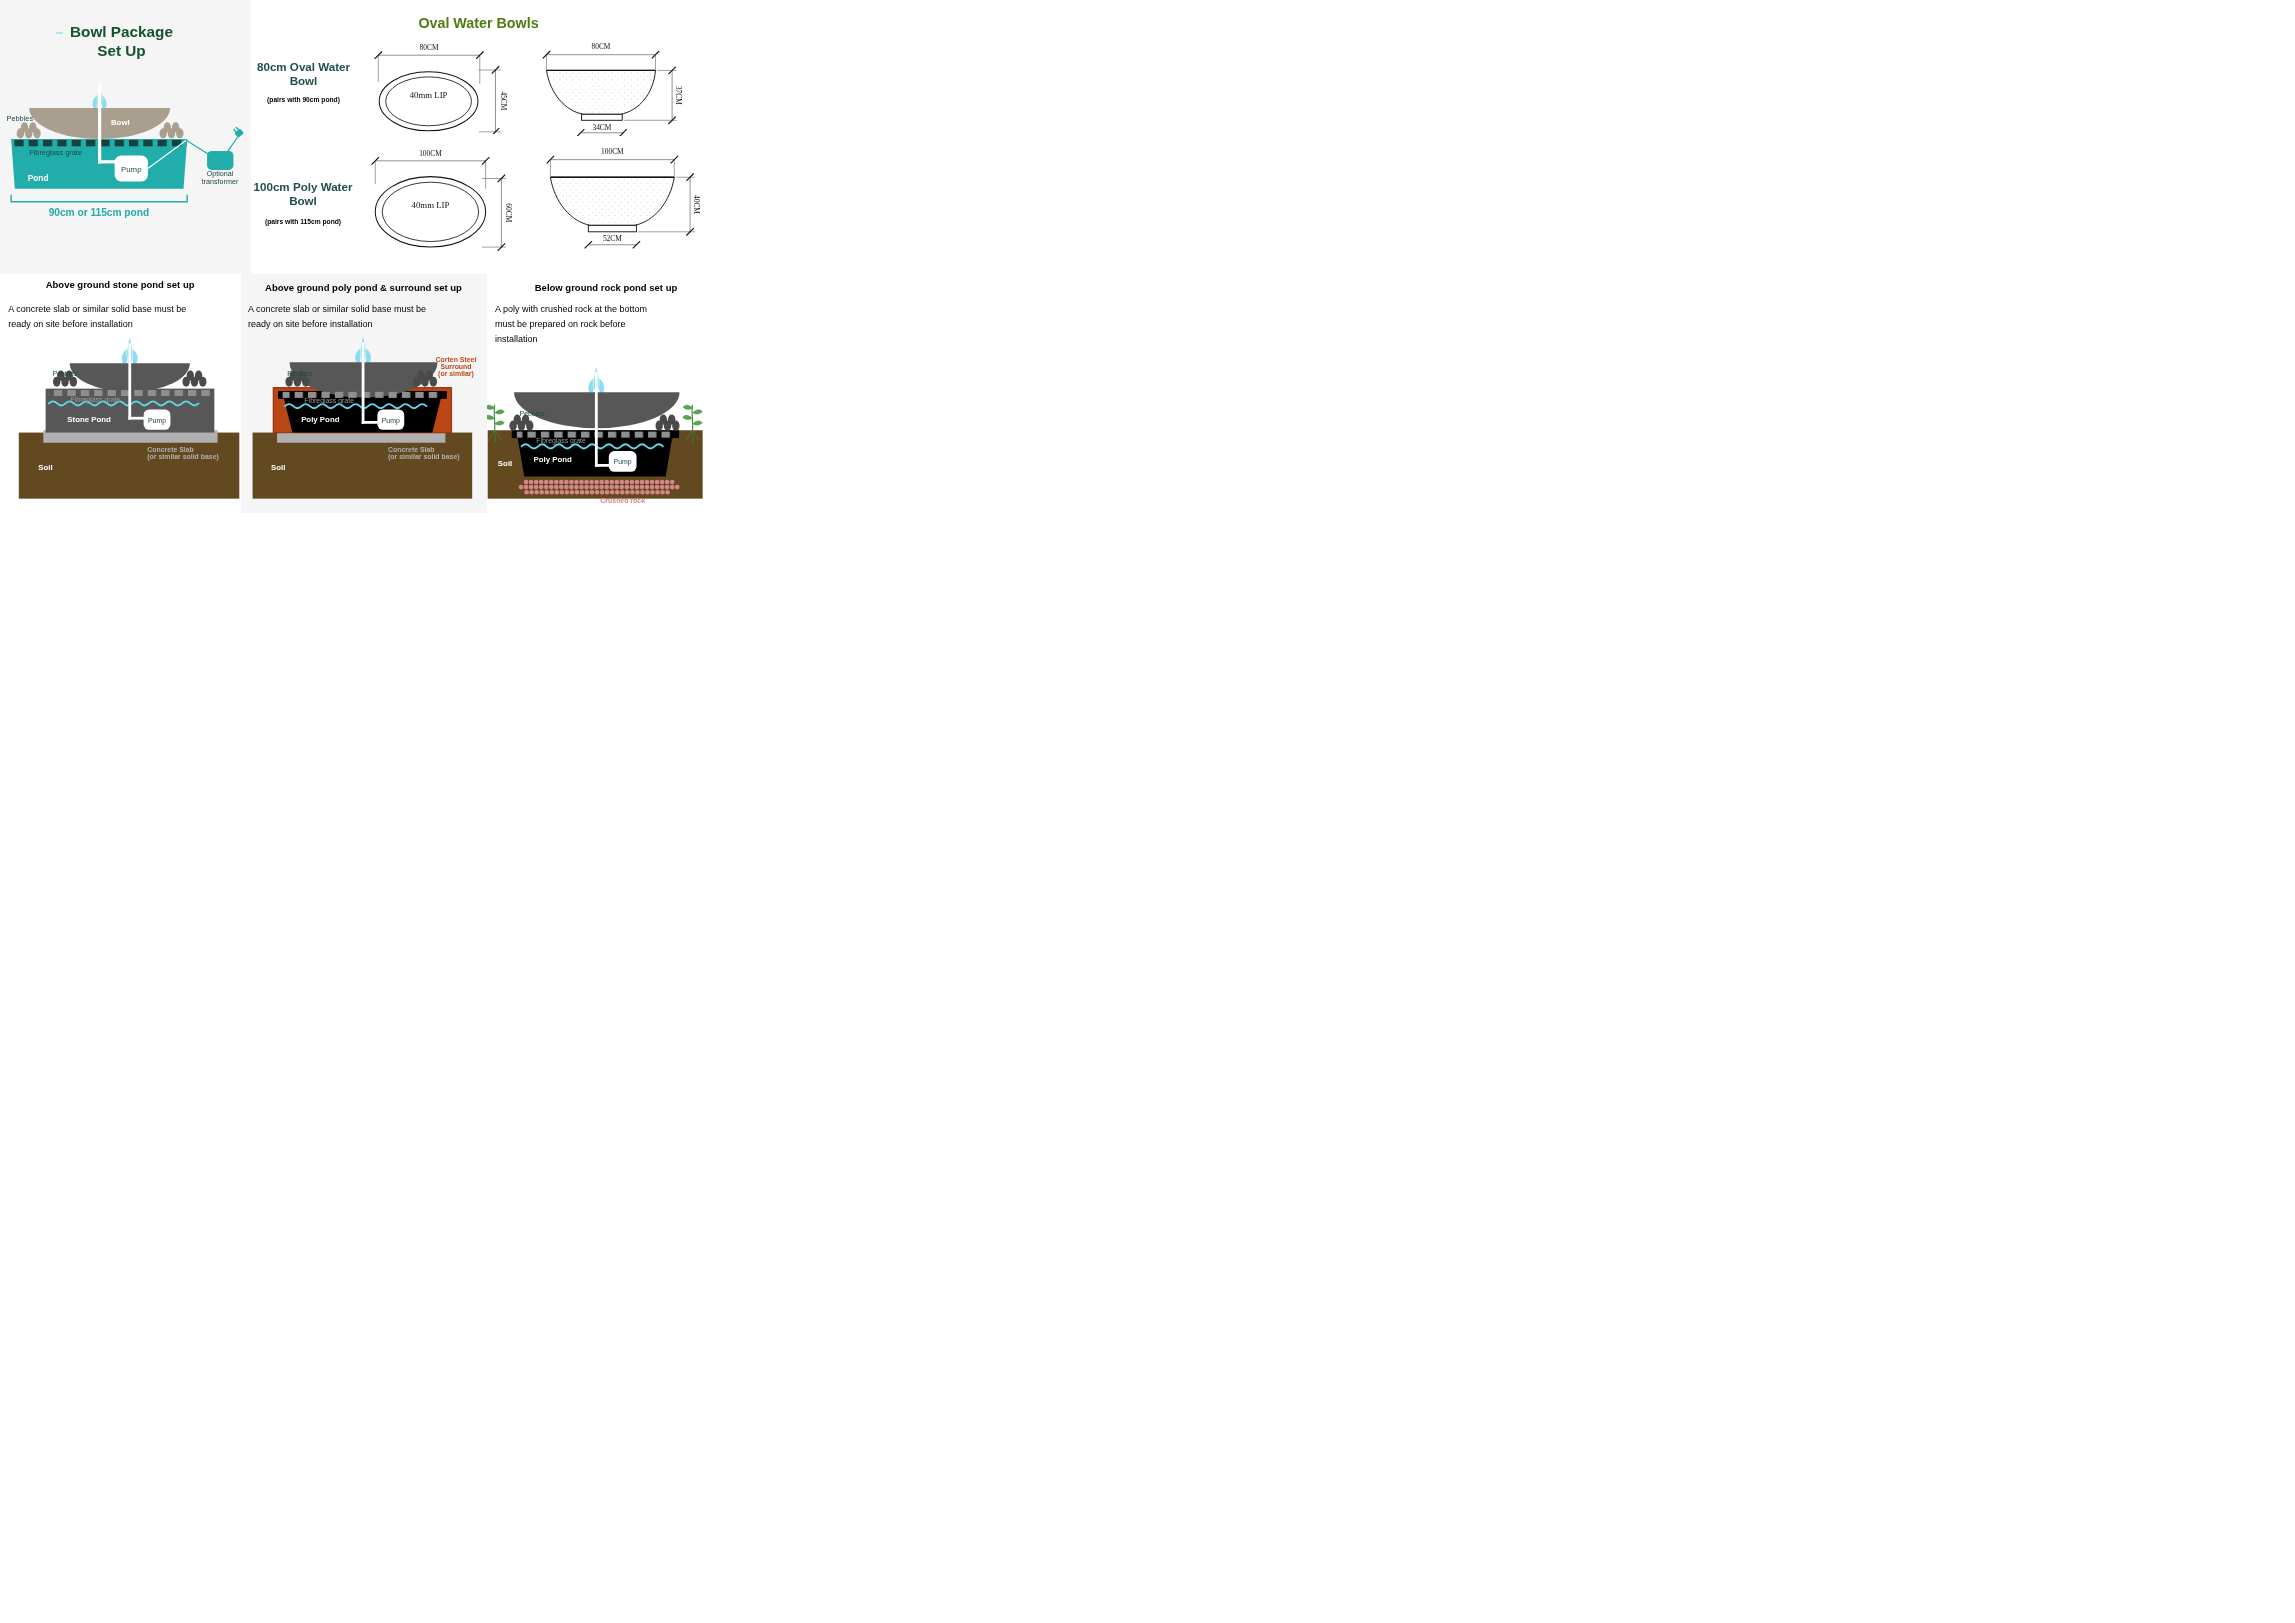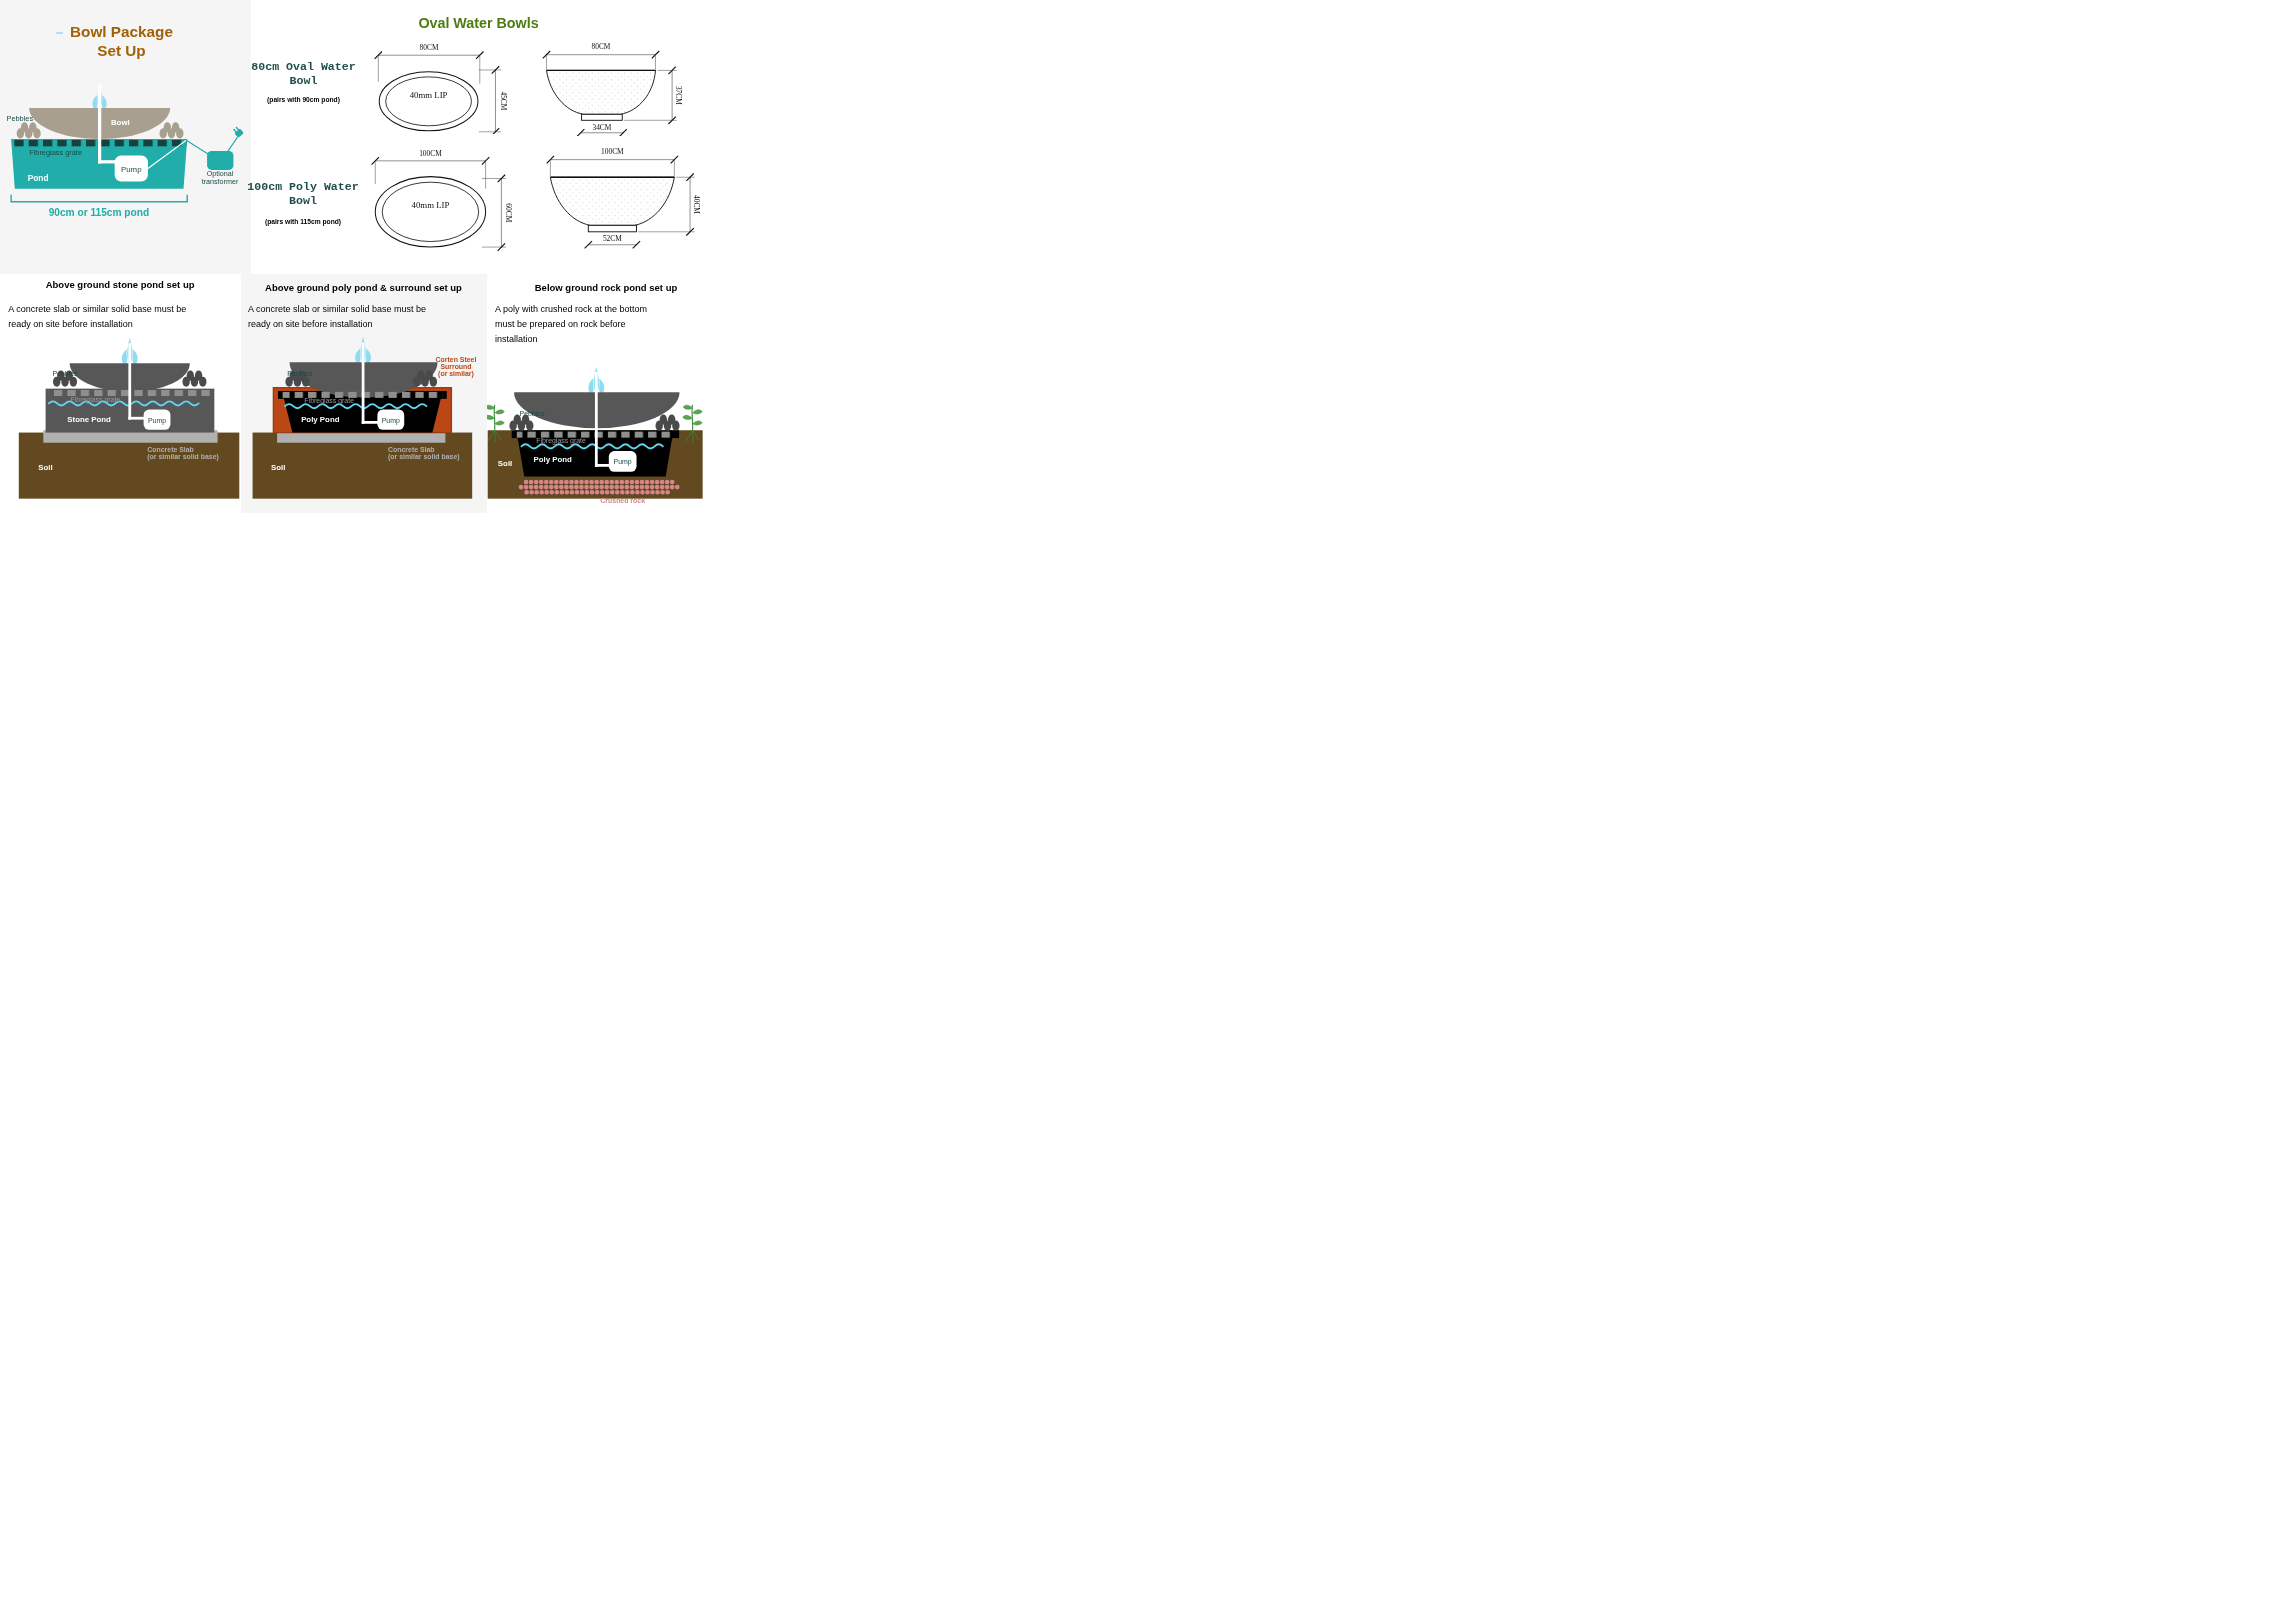--- a/index.html
+++ b/index.html
@@ -1,24 +1,24 @@
 <!DOCTYPE html>
 <html style="font-size:7.4px"><head>
 <meta charset="utf-8">
 <style>
   html,body{margin:0;padding:0;background:#fff;}
   .page{position:relative;width:726px;height:513px;background:#ffffff;overflow:hidden;
         font-family:"Liberation Sans",sans-serif;color:#0b0b0b;}
   .abs{position:absolute;}
   .panel{position:absolute;background:#f5f5f5;}
   .bp-title{left:27px;top:23px;width:189px;text-align:center;font-size:15.3px;font-weight:bold;
-            color:#a16207;line-height:18.5px;}
+            color:#14532d;line-height:18.5px;}
   .title-dash{left:56px;top:32px;width:6.5px;height:1.9px;background:#a9e3f3;border-radius:0.9px;}
   .ow-title{left:363px;top:15px;width:231px;text-align:center;font-size:14.3px;font-weight:bold;color:#4d7c0f;}
-  .bowl-name{text-align:center;font-size:11.6px;font-weight:bold;color:#20504c;line-height:14.3px;font-family:Liberation Mono, monospace;}
+  .bowl-name{text-align:center;font-size:11.6px;font-weight:bold;color:#20504c;line-height:14.3px;}
   .bowl-pairs{text-align:center;font-size:6.7px;font-weight:bold;color:#000;}
   .setup-title{font-size:9.5px;font-weight:bold;text-align:center;color:#000;}
   .setup-desc{font-size:9px;text-align:left;color:#000;line-height:15px;}
   .setup-desc span{display:block;}
   .bp-title span{display:block;}
   svg text{font-family:"Liberation Sans",sans-serif;}
   svg .cad{font-family:"Liberation Serif",serif;fill:#111;}
   svg .wlab{fill:#fff;font-weight:bold;}
   svg .tlab{fill:#1d4a47;}
   svg .glab{fill:#9a9a9a;}

